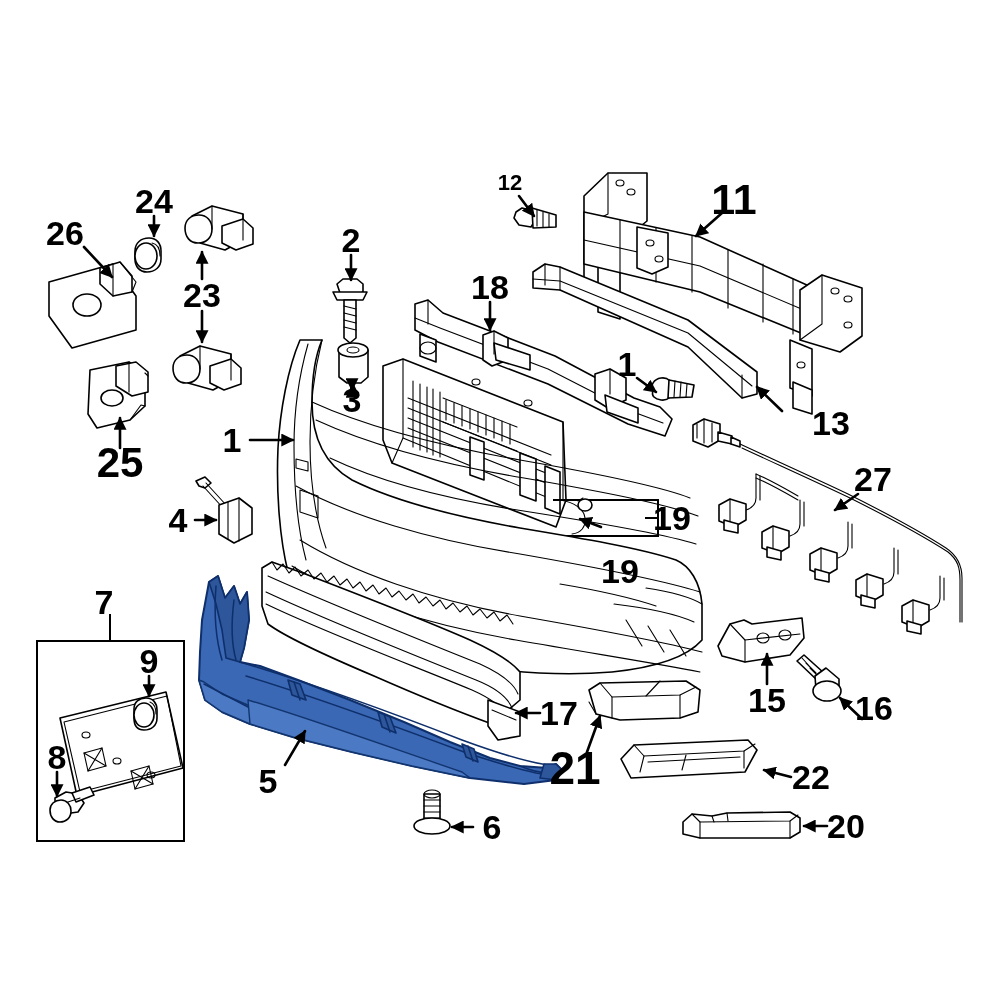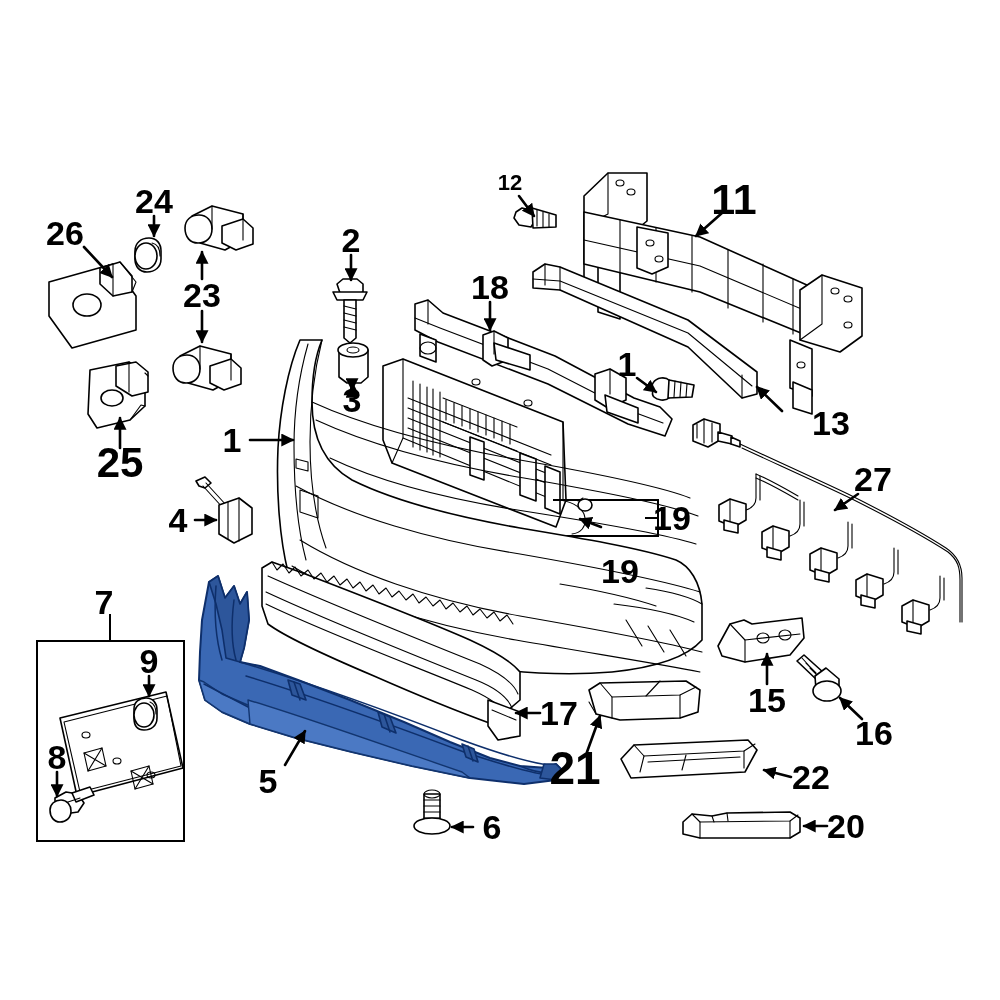--- a/index.html
+++ b/index.html
@@ -541,21 +541,21 @@
     <div class="callout" style="left: 492px; top: 827px; font-size: 34px;">6</div>
     <div class="callout" style="left: 104px; top: 602px; font-size: 34px;">7</div>
     <div class="callout" style="left: 57px; top: 757px; font-size: 34px;">8</div>
     <div class="callout" style="left: 149px; top: 661px; font-size: 34px;">9</div>
     <div class="callout" style="left: 490px; top: 287px; font-size: 34px;">18</div>
     <div class="callout" style="left: 734px; top: 199px; font-size: 43px;">11</div>
     <div class="callout" style="left: 510px; top: 183px; font-size: 22px;">12</div>
     <div class="callout" style="left: 831px; top: 423px; font-size: 34px;">13</div>
     <div class="callout" style="left: 627px; top: 364px; font-size: 34px;">1</div>
     <div class="callout" style="left: 767px; top: 700px; font-size: 34px;">15</div>
-    <div class="callout" style="left: 874px; top: 733px; font-size: 34px;">16</div>
+    <div class="callout" style="left: 874px; top: 708px; font-size: 34px;">16</div>
     <div class="callout" style="left: 559px; top: 713px; font-size: 34px;">17</div>
     <div class="callout" style="left: 672px; top: 518px; font-size: 34px;">19</div>
     <div class="callout" style="left: 620px; top: 531px; font-size: 34px; margin-top: 40px;">19</div>
     <div class="callout" style="left: 846px; top: 826px; font-size: 34px;">20</div>
     <div class="callout" style="left: 575px; top: 768px; font-size: 46px;">21</div>
     <div class="callout" style="left: 811px; top: 777px; font-size: 34px;">22</div>
     <div class="callout" style="left: 202px; top: 295px; font-size: 34px; text-align: center;">23</div>
     <div class="callout" style="left: 154px; top: 201px; font-size: 34px;">24</div>
     <div class="callout" style="left: 120px; top: 463px; font-size: 42px;">25</div>
     <div class="callout" style="left: 65px; top: 233px; font-size: 34px;">26</div>

